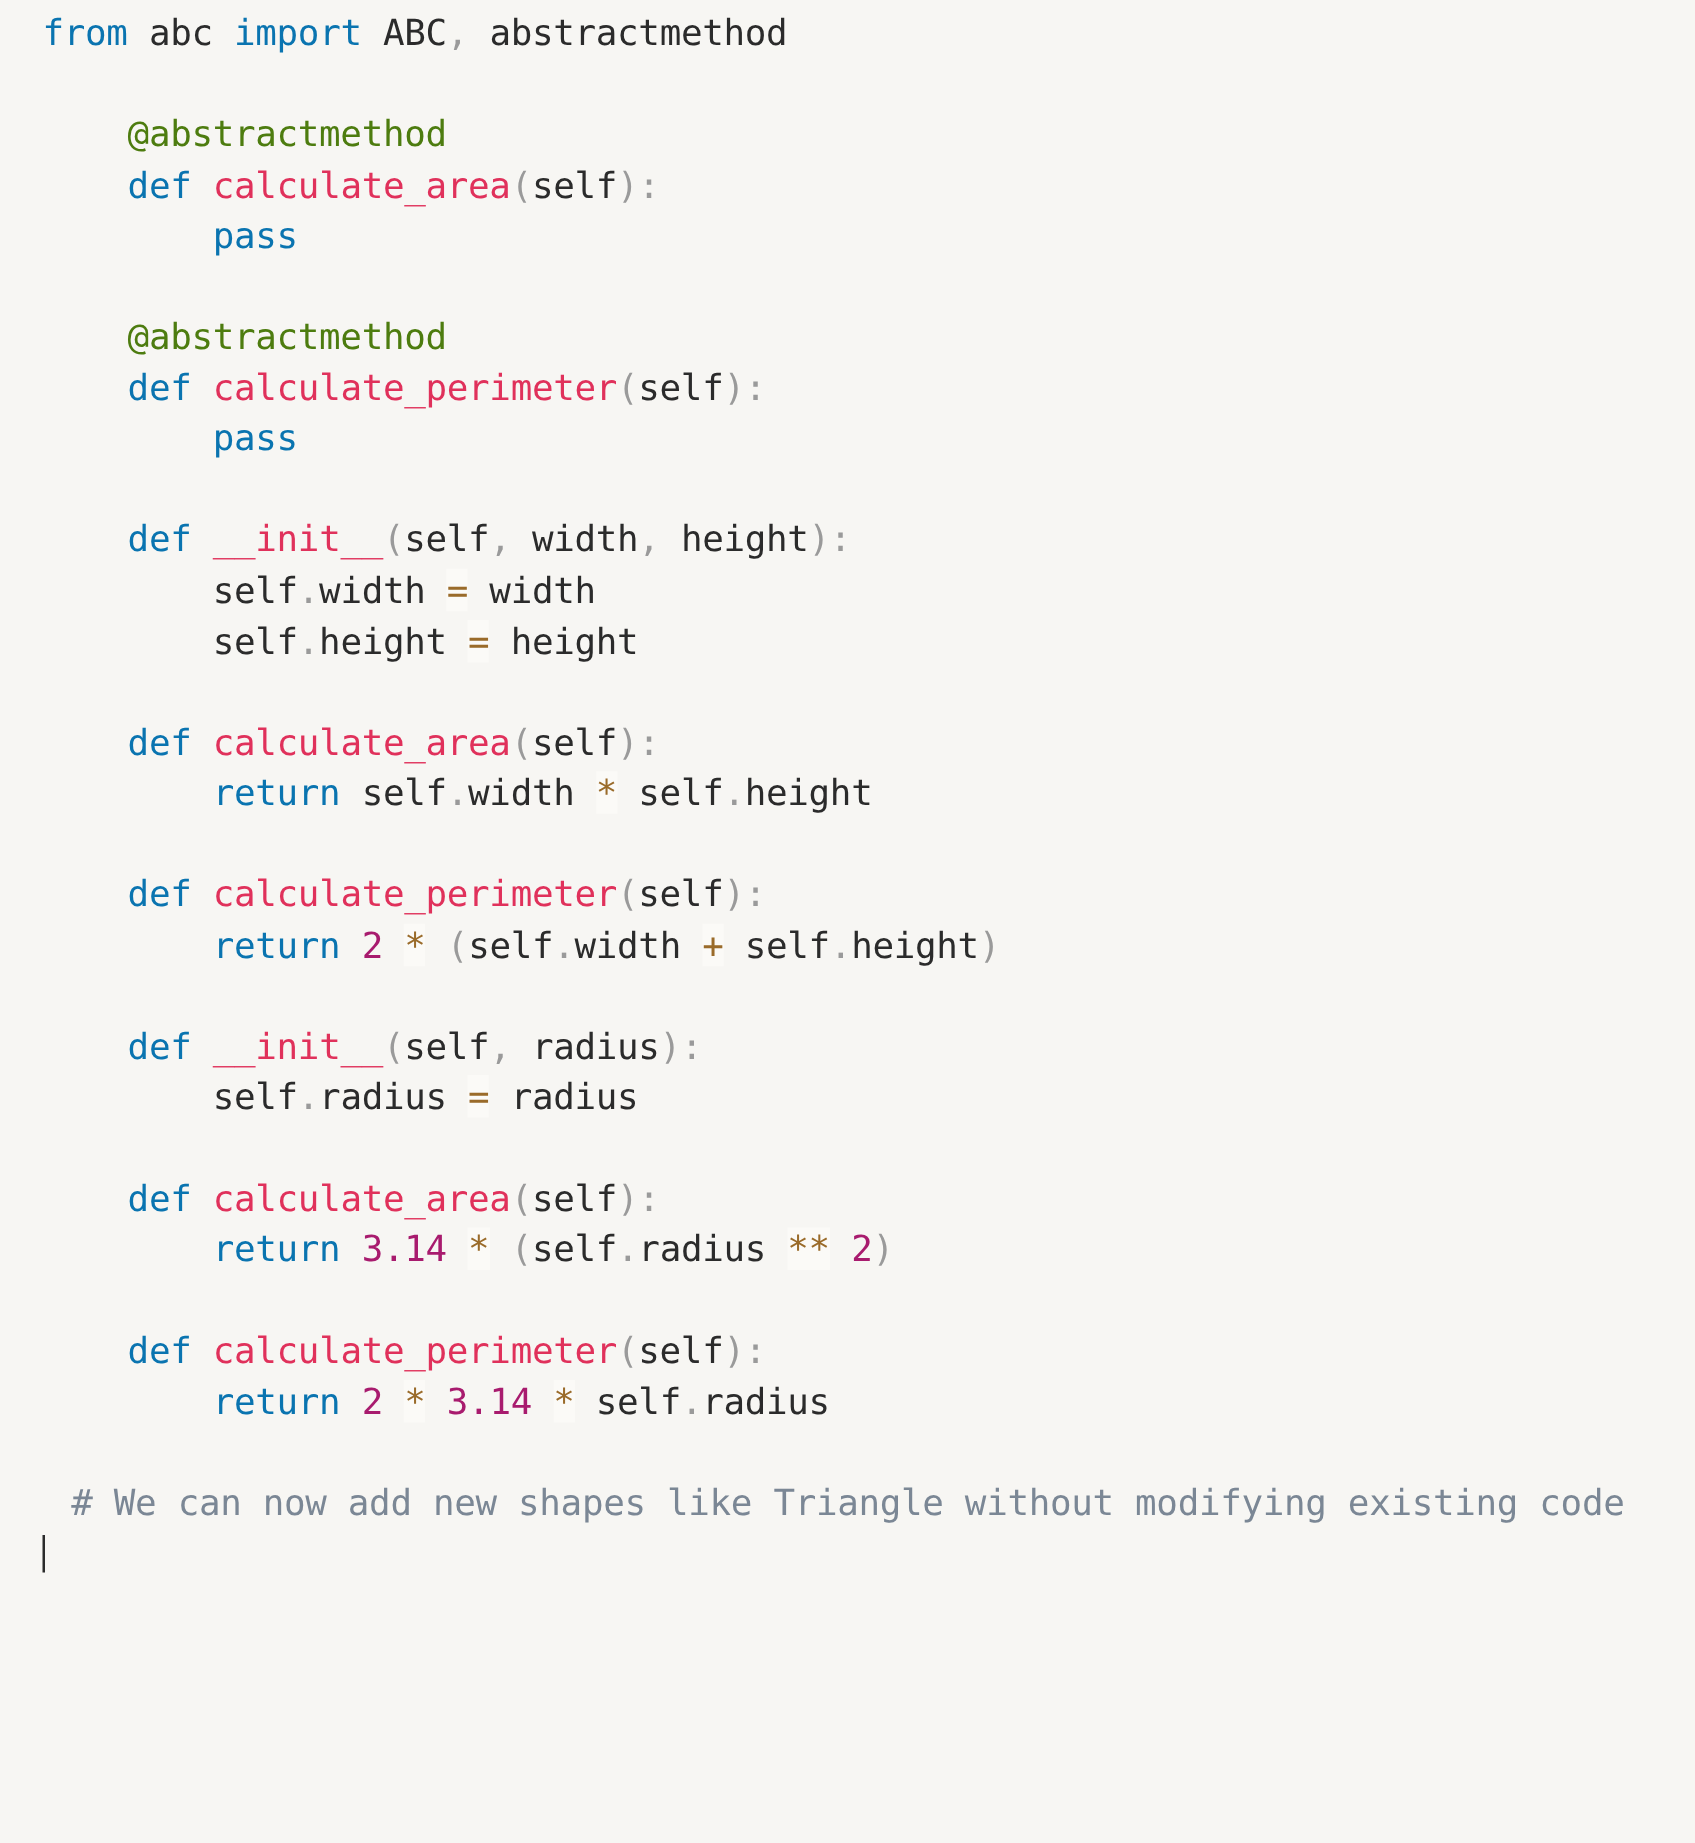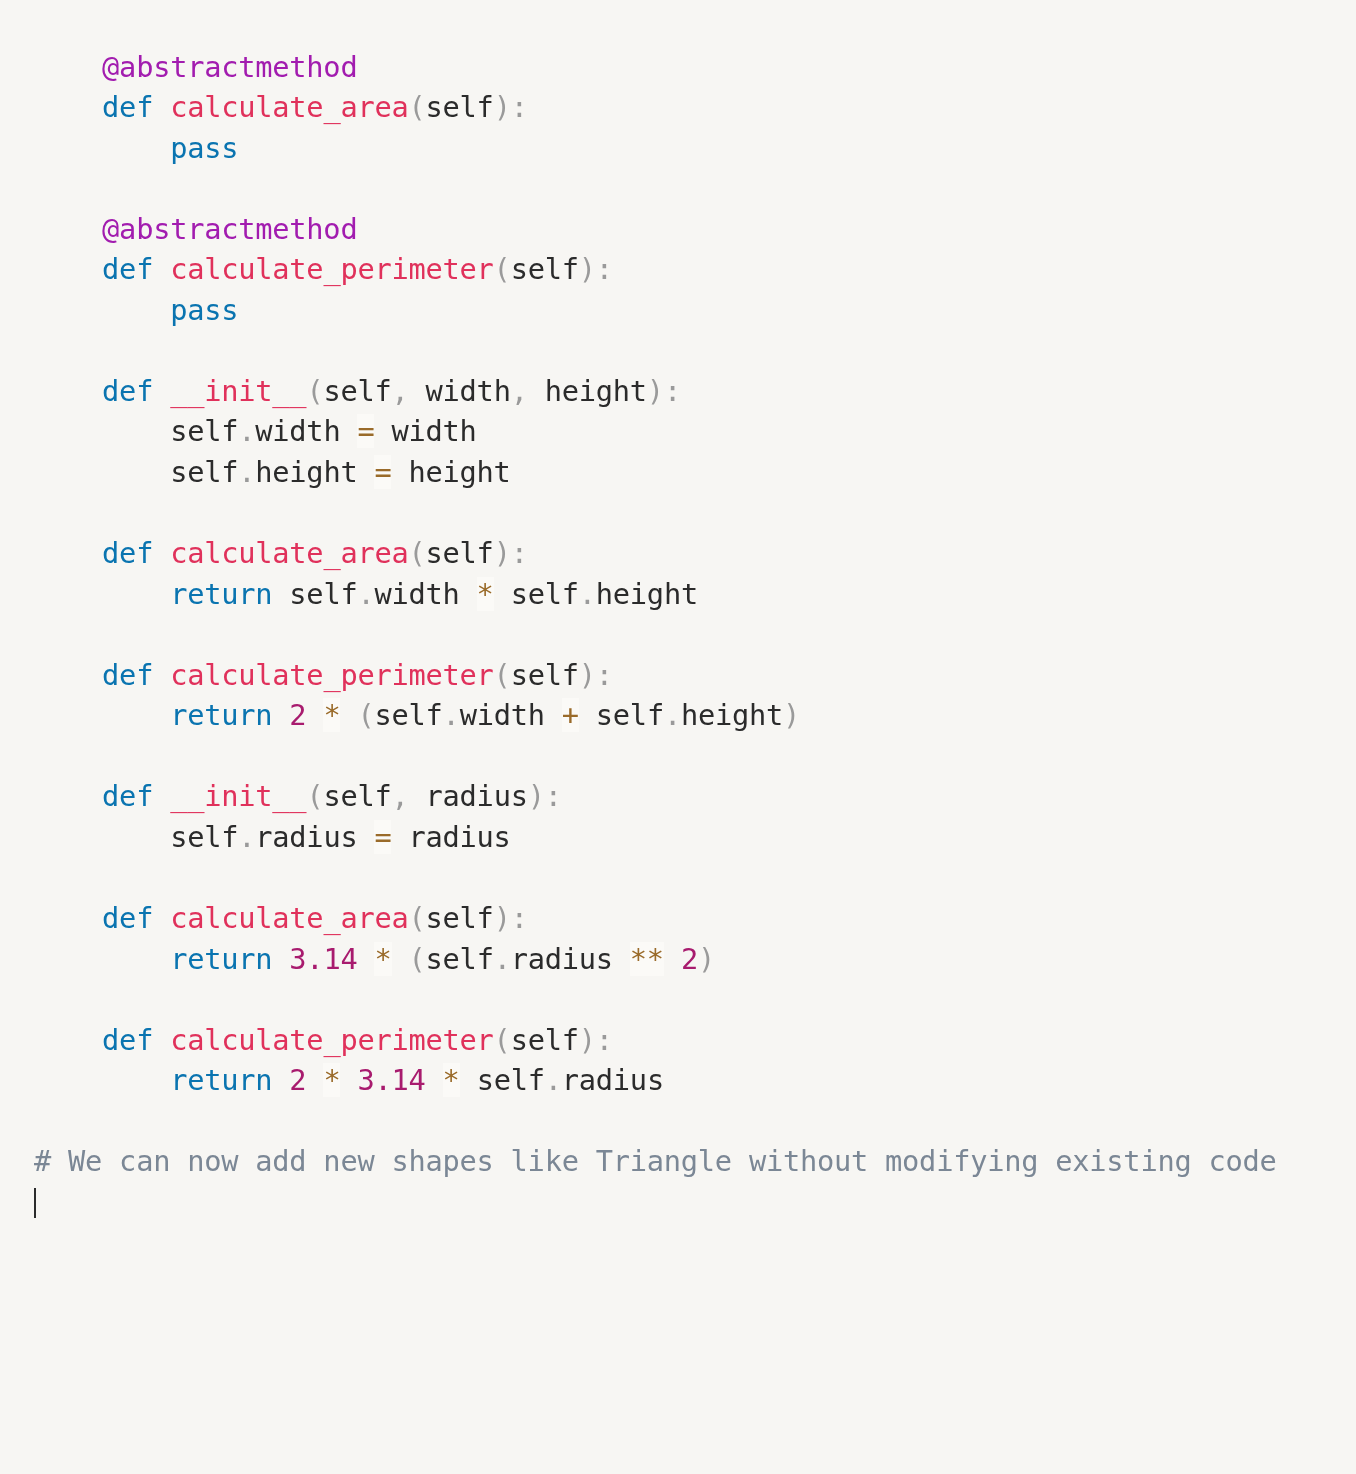--- a/index.html
+++ b/index.html
@@ -32,37 +32,38 @@
     color: #2b2b2b;
   }
 
   
   .tok-kw      { color: #0a74b0; }              
   .tok-name    { color: #e0315b; }              
   .tok-ident   { color: #2b2b2b; }              
   .tok-punct   { color: #9a9a9a; }              
   .tok-op      { color: #9a6b2a; background: #fbfaf7; }  
   .tok-num     { color: #a81b6e; }              
-  .tok-comment { color: #7b8795; }              
-  .tok-deco    { color: #a21caf; }              
+  .tok-comment { color: #7b8795; margin-left: 23px; }              
+  .tok-deco    { color: #4d7c0f; }              
 
   .caret {
     display: inline-block;
     width: 2px;
     height: 30px;
     background: #2b2b2b;
     vertical-align: -6px;
     margin-left: 0px;
   }
 </style>
 </head>
 <body>
 
 <div id="code-editor">
   <div id="code-lines">
+      <div class="code-line"><span class="tok-kw">from</span><span class="tok-ident"> </span><span class="tok-ident">abc</span><span class="tok-ident"> </span><span class="tok-kw">import</span><span class="tok-ident"> </span><span class="tok-ident">ABC</span><span class="tok-punct">,</span><span class="tok-ident"> abstractmethod</span></div>
       <div class="code-line">&nbsp;</div>
       <div class="code-line"><span class="tok-deco">    @abstractmethod</span></div>
       <div class="code-line"><span class="tok-ident">    </span><span class="tok-kw">def</span><span class="tok-ident"> </span><span class="tok-name">calculate_area</span><span class="tok-punct">(</span><span class="tok-ident">self</span><span class="tok-punct">)</span><span class="tok-punct">:</span></div>
       <div class="code-line"><span class="tok-ident">        </span><span class="tok-kw">pass</span></div>
       <div class="code-line">&nbsp;</div>
       <div class="code-line"><span class="tok-deco">    @abstractmethod</span></div>
       <div class="code-line"><span class="tok-ident">    </span><span class="tok-kw">def</span><span class="tok-ident"> </span><span class="tok-name">calculate_perimeter</span><span class="tok-punct">(</span><span class="tok-ident">self</span><span class="tok-punct">)</span><span class="tok-punct">:</span></div>
       <div class="code-line"><span class="tok-ident">        </span><span class="tok-kw">pass</span></div>
       <div class="code-line">&nbsp;</div>
       <div class="code-line"><span class="tok-ident">    </span><span class="tok-kw">def</span><span class="tok-ident"> </span><span class="tok-name">__init__</span><span class="tok-punct">(</span><span class="tok-ident">self</span><span class="tok-punct">,</span><span class="tok-ident"> width</span><span class="tok-punct">,</span><span class="tok-ident"> height</span><span class="tok-punct">)</span><span class="tok-punct">:</span></div>

